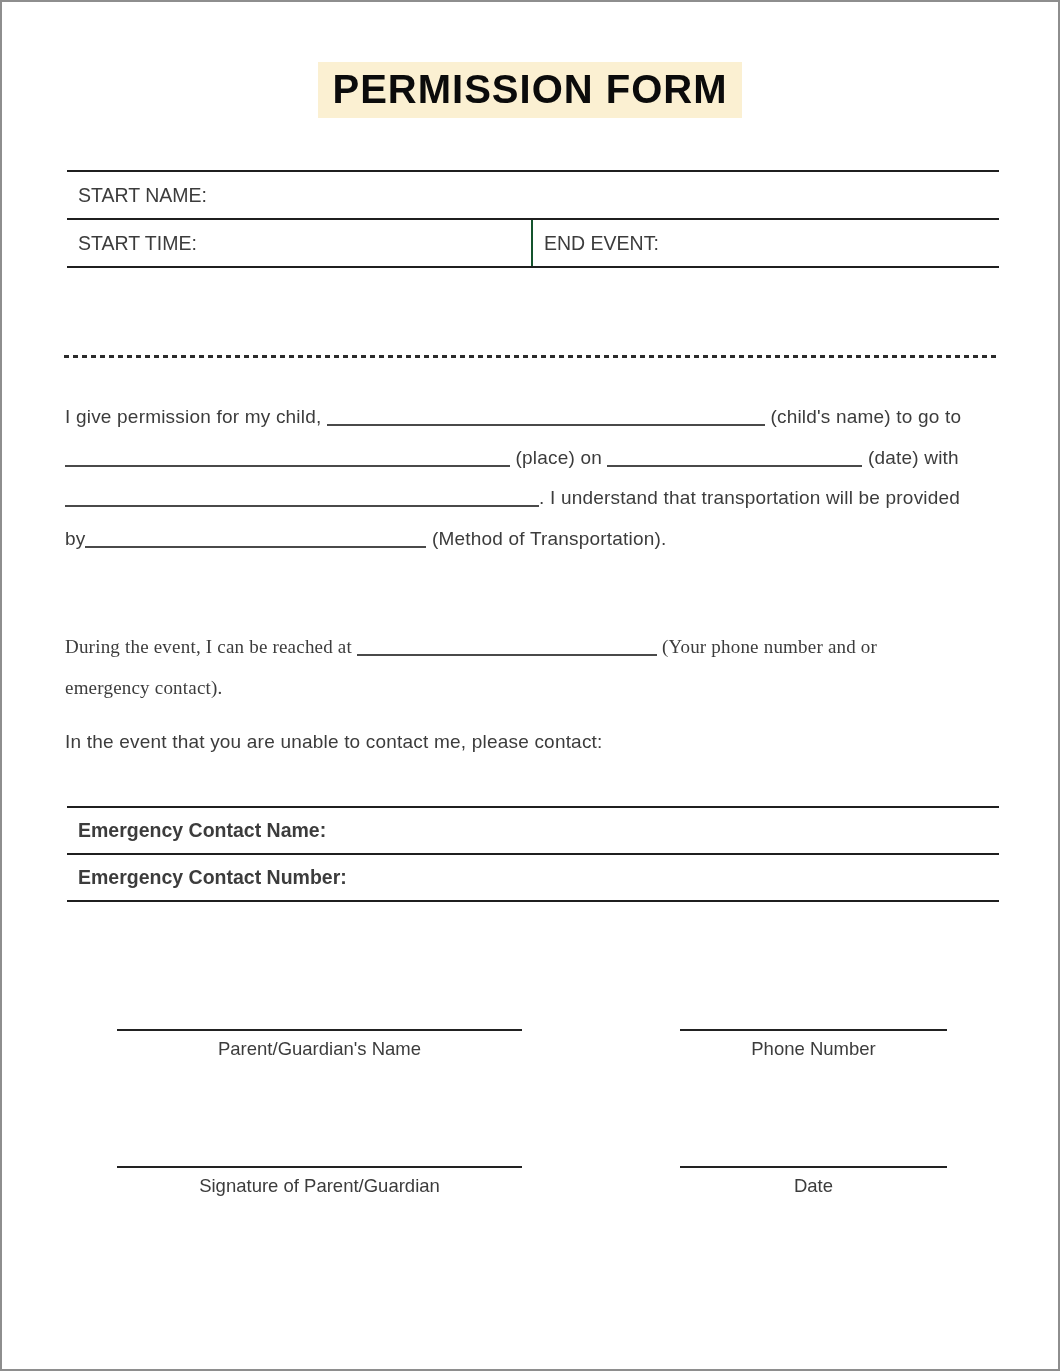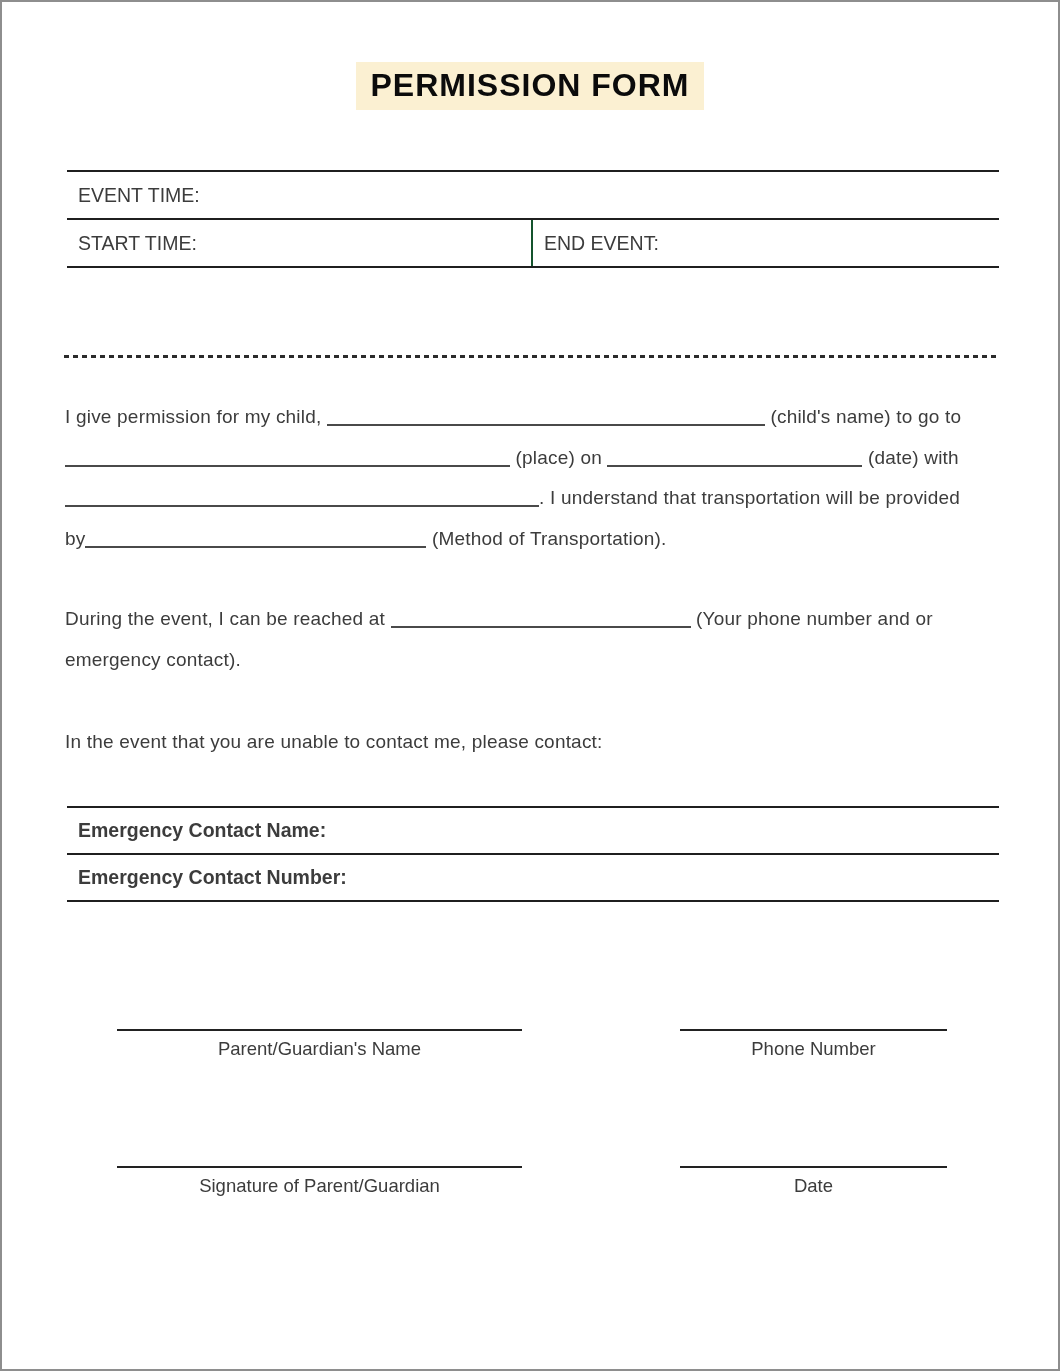--- a/index.html
+++ b/index.html
@@ -14,21 +14,21 @@
     overflow:hidden;
   }
 
   
   .title-wrap { position:absolute; top:60px; left:0; width:100%; text-align:center; }
   .title {
     display:inline-block;
     background:#FBF0D2;
     color:#0b0b0b;
     font-weight:bold;
-    font-size:32px;
+    font-size:40px;
     letter-spacing:1px;
     padding:5px 14px 6px 14px;
   }
 
   
   .info-table { position:absolute; top:168px; left:65px; width:932px; font-size:19.5px; }
   .info-row {
     border-top:2px solid #1f1f1f;
     height:46px;
     display:flex; align-items:center;
@@ -46,21 +46,21 @@
     background:repeating-linear-gradient(to right, #2b2b2b 0 5px, transparent 5px 9px);
   }
 
   
   .para {
     position:absolute; left:63px; width:936px;
     font-size:19px; line-height:40.5px; color:#3c3c3c;
     letter-spacing:0.2px;
   }
   .para1 { top:395px; }
-  .para2 { top:597px; }
+  .para2 { top:625px;font-family:Liberation Serif, serif; }
   .para3 { top:720px; }
   .blank {
     display:inline-block;
     border-bottom:2px solid #4a4a4a;
     height:14px;
     vertical-align:-3px;
   }
 
   
   .em-table { position:absolute; top:804px; left:65px; width:932px; font-size:19.5px;font-weight:bold; }
@@ -90,21 +90,21 @@
 <body>
 
 <div class="page">
 
   <div class="title-wrap">
     <span class="title" style="background: rgb(251, 240, 210);">PERMISSION FORM</span>
   </div>
 
   <div class="info-table">
     <div class="info-row">
-      <span class="label">EVENT TIME:</span>
+      <span class="label">START NAME:</span>
       <span class="fill-area"></span>
     </div>
     <div class="info-row last">
       <div class="info-cell first">
         <span class="label">START TIME:</span>
         <span class="fill-area"></span>
       </div>
       <div class="info-cell second">
         <span class="label">END EVENT:</span>
         <span class="fill-area"></span>

